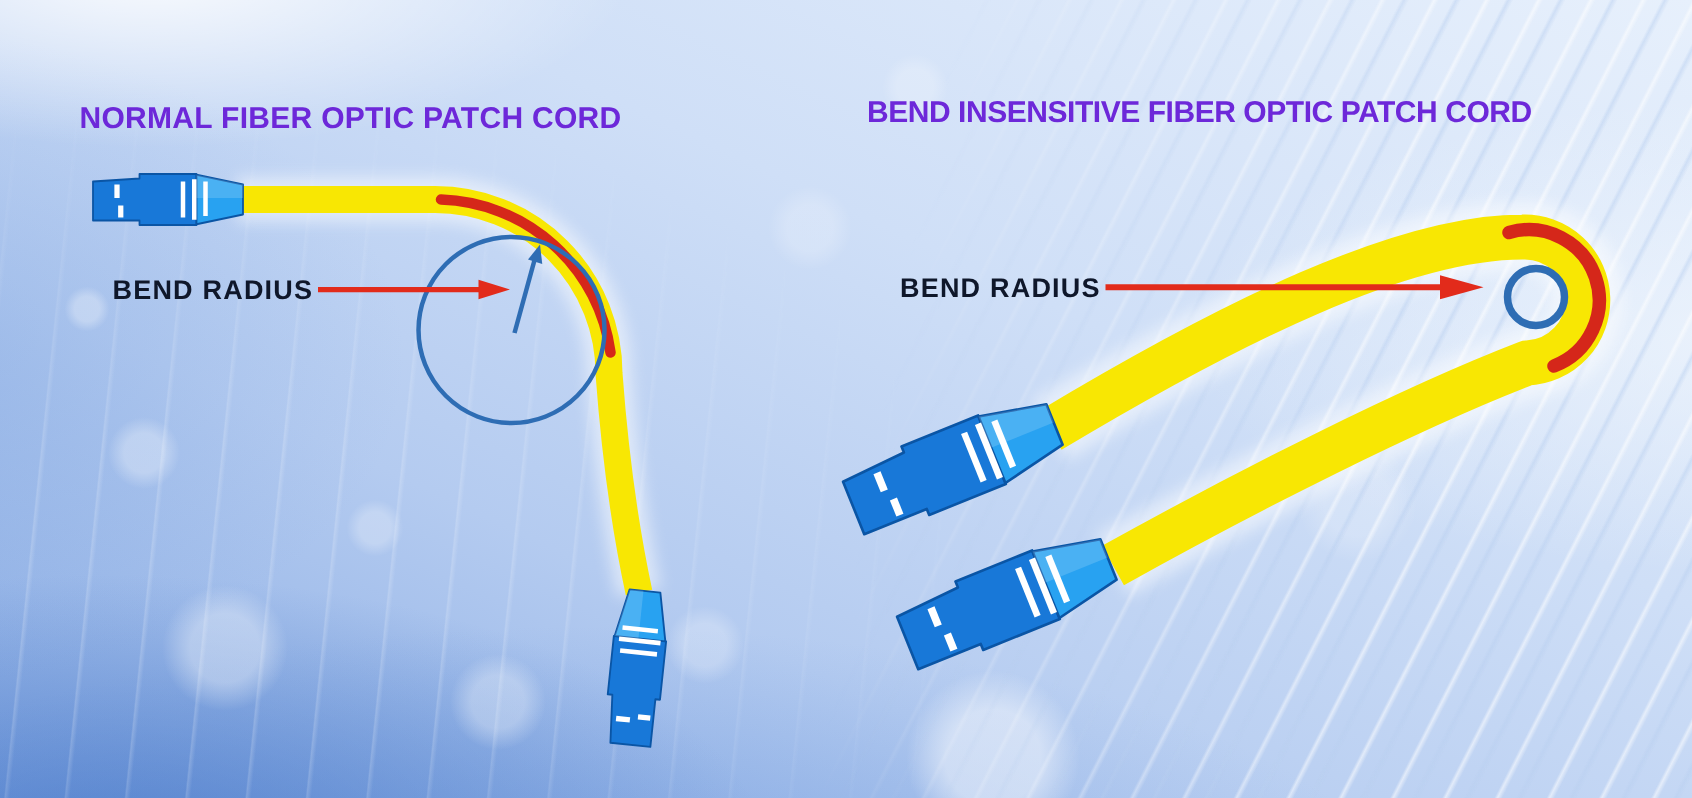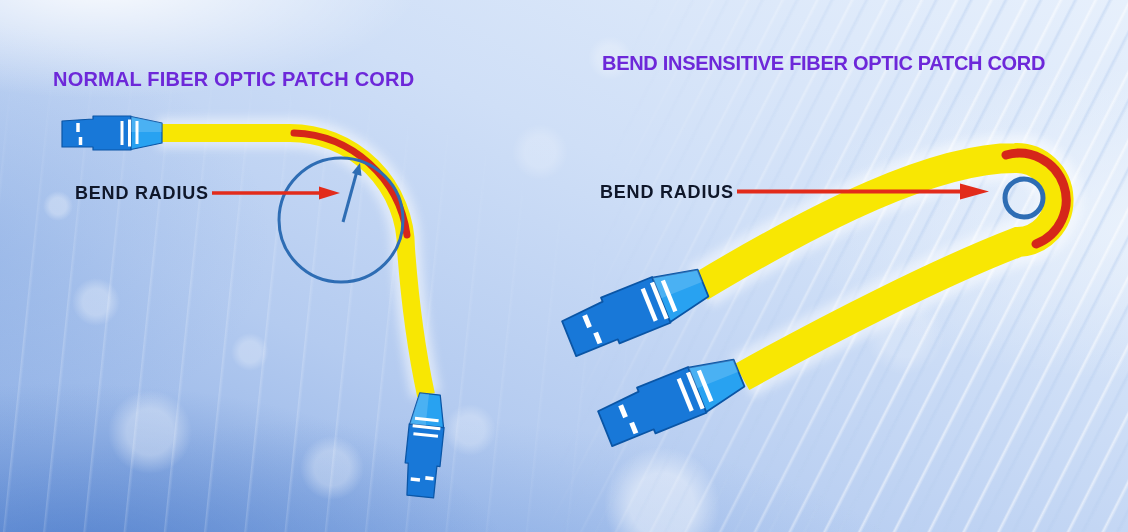--- a/index.html
+++ b/index.html
@@ -50,21 +50,21 @@
   }
   
   svg.scene{position:absolute;inset:0;}
   .halo{stroke:#ffffff;fill:none;opacity:.5;filter:blur(5px);}
   
   .title{
     position:absolute;font-weight:700;font-size:20px;letter-spacing:.2px;
     color:#6d28d9;white-space:nowrap;
   }
   .title-left{left:53px;top:68px;}
-  .title-right{left:578px;top:52px;letter-spacing:-.3px;margin-left:24px;}
+  .title-right{left:578px;top:64px;letter-spacing:-.3px;}
   .bend-label{
     position:absolute;font-weight:700;font-size:18px;letter-spacing:.8px;
     color:#0f172a;white-space:nowrap;
   }
   .label-left{left:75px;top:183px;}
   .label-right{left:600px;top:182px;}
 </style>
 </head>
 <body>
 

